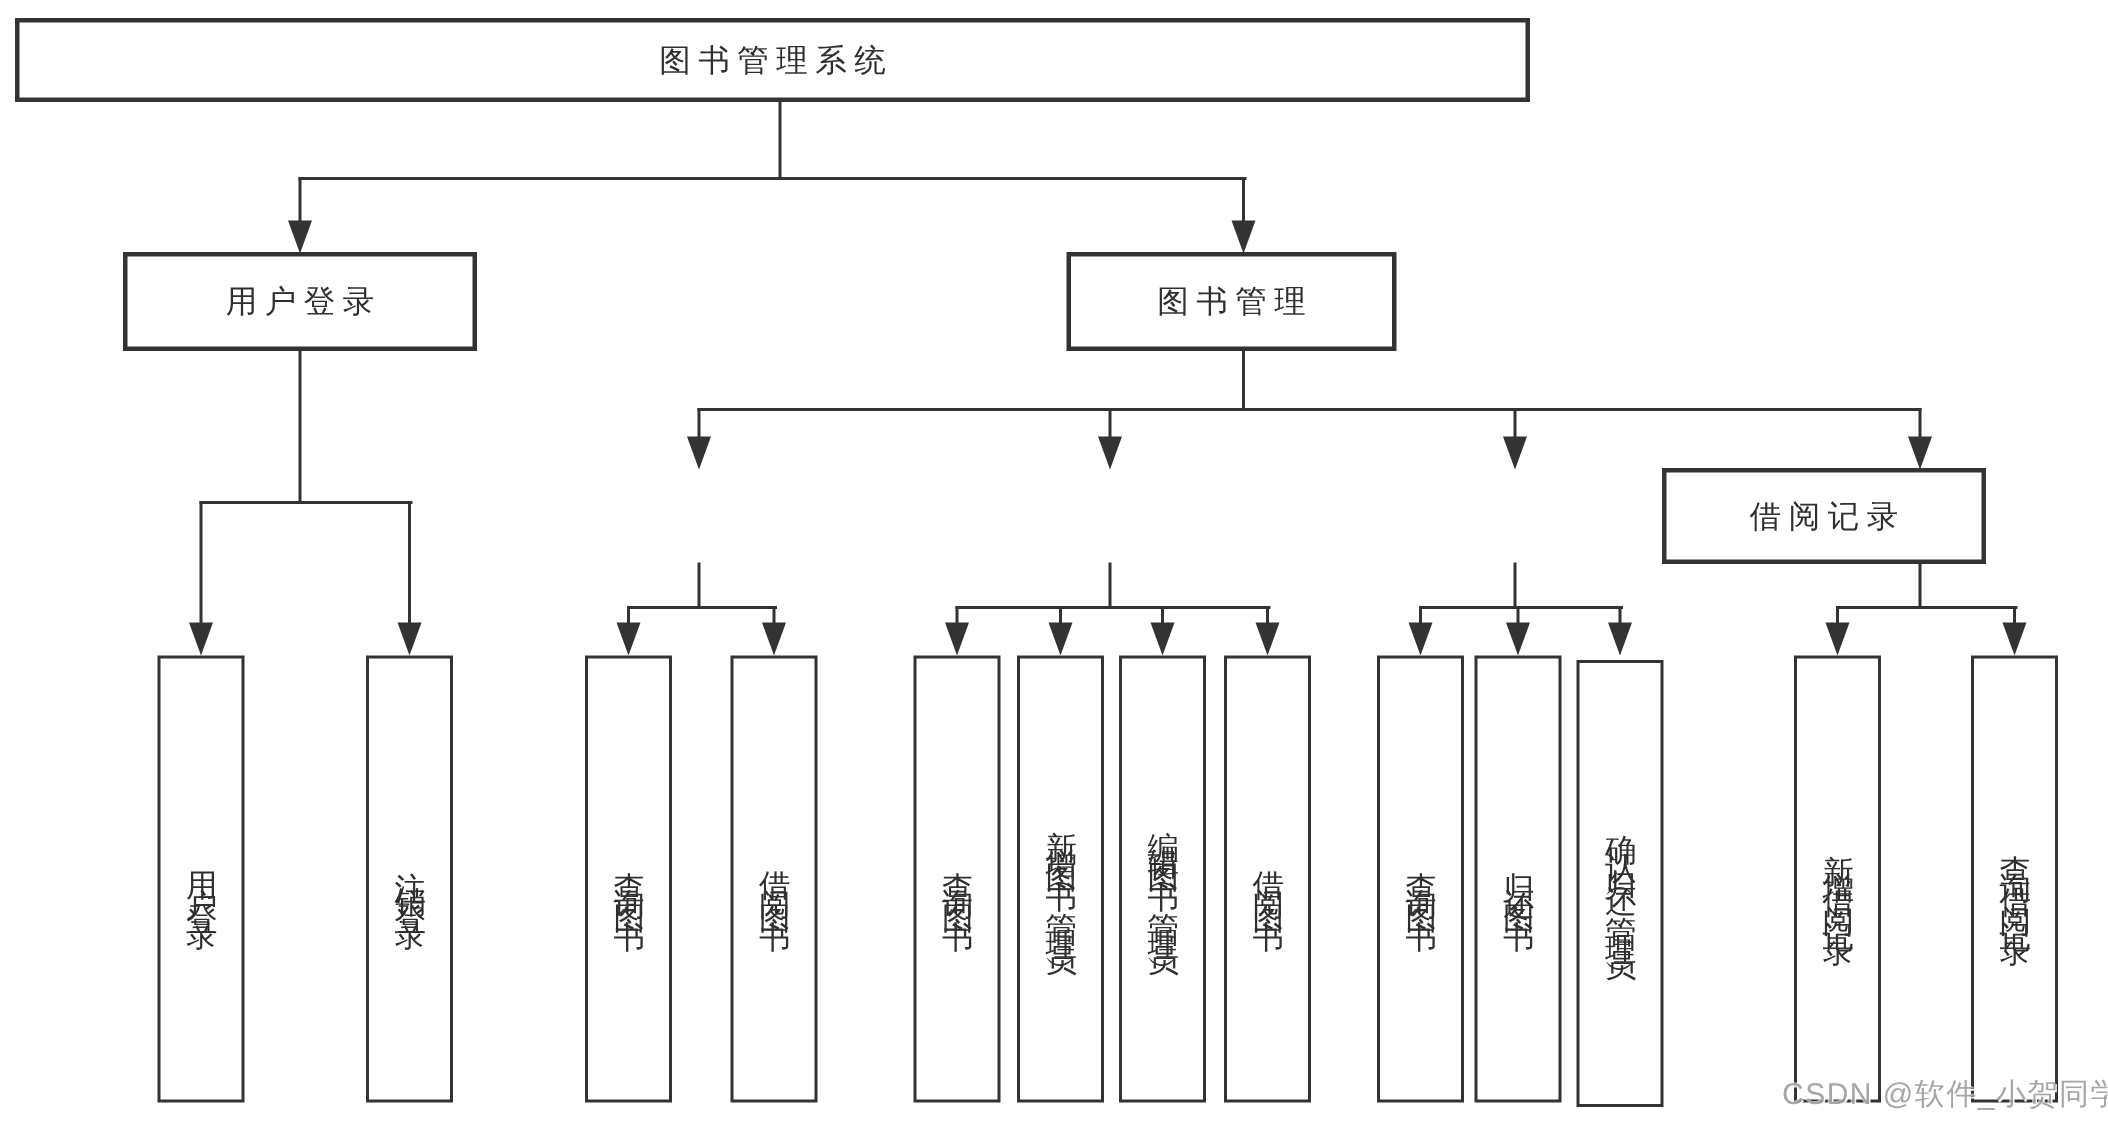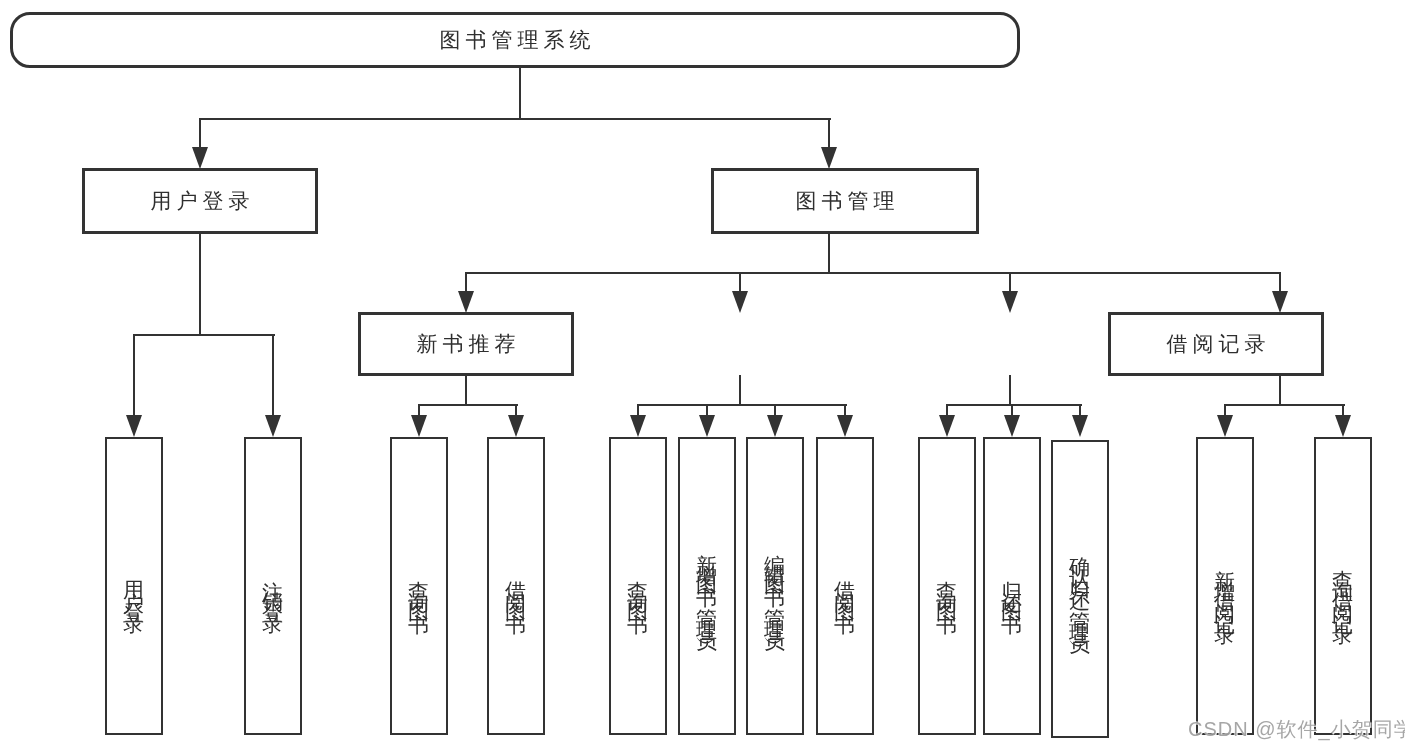--- a/index.html
+++ b/index.html
@@ -53,51 +53,50 @@
     text-shadow:1px 1px 0 rgba(255,255,255,0.9), -1px -1px 0 rgba(255,255,255,0.6);
     z-index:5;
     white-space:nowrap;
   }
 </style>
 </head>
 <body>
 
 <div class="canvas">
 
-  <div class="node" style="left:10px;top:12px;width:1010px;height:56px;border-radius:20px;">图书管理系统</div>
+  <div class="node" style="left:10px;top:12px;width:1010px;height:56px;">图书管理系统</div>
 
   <div class="vline" style="left:519px;top:66px;height:54px;"></div>
   <div class="hline" style="left:199px;top:118px;width:632px;"></div>
   <div class="vline" style="left:199px;top:118px;height:36px;"></div>
   <div class="arr" style="left:192px;top:147px;"></div>
   <div class="vline" style="left:828px;top:118px;height:36px;"></div>
   <div class="arr" style="left:821px;top:147px;"></div>
 
   <div class="node" style="left:82px;top:168px;width:236px;height:66px;">用户登录</div>
-  <div class="node" style="left:711px;top:168px;width:268px;height:66px;">图书管理</div>
+  <div class="node" style="left:711px;top:168px;width:220px;height:66px;">图书管理</div>
 
   <div class="vline" style="left:199px;top:233px;height:102px;"></div>
   <div class="hline" style="left:133px;top:334px;width:142px;"></div>
   <div class="vline" style="left:133px;top:334px;height:86px;"></div>
   <div class="arr" style="left:126px;top:415px;"></div>
   <div class="vline" style="left:272px;top:334px;height:86px;"></div>
   <div class="arr" style="left:265px;top:415px;"></div>
 
   <div class="vline" style="left:828px;top:232px;height:42px;"></div>
   <div class="hline" style="left:465px;top:272px;width:816px;"></div>
   <div class="vline" style="left:465px;top:272px;height:22px;"></div>
   <div class="arr" style="left:458px;top:291px;"></div>
   <div class="vline" style="left:739px;top:272px;height:22px;"></div>
   <div class="arr" style="left:732px;top:291px;"></div>
   <div class="vline" style="left:1009px;top:272px;height:22px;"></div>
   <div class="arr" style="left:1002px;top:291px;"></div>
   <div class="vline" style="left:1279px;top:272px;height:22px;"></div>
   <div class="arr" style="left:1272px;top:291px;"></div>
 
-  <div class="node lvl3" style="left:358px;">新书推荐</div>
   <div class="node lvl3" style="left:1108px;">借阅记录</div>
 
   <div class="vline" style="left:465px;top:375px;height:31px;"></div>
   <div class="hline" style="left:418px;top:404px;width:100px;"></div>
   <div class="vline" style="left:418px;top:404px;height:16px;"></div>
   <div class="arr" style="left:411px;top:415px;"></div>
   <div class="vline" style="left:515px;top:404px;height:16px;"></div>
   <div class="arr" style="left:508px;top:415px;"></div>
 
   <div class="vline" style="left:739px;top:375px;height:31px;"></div>

